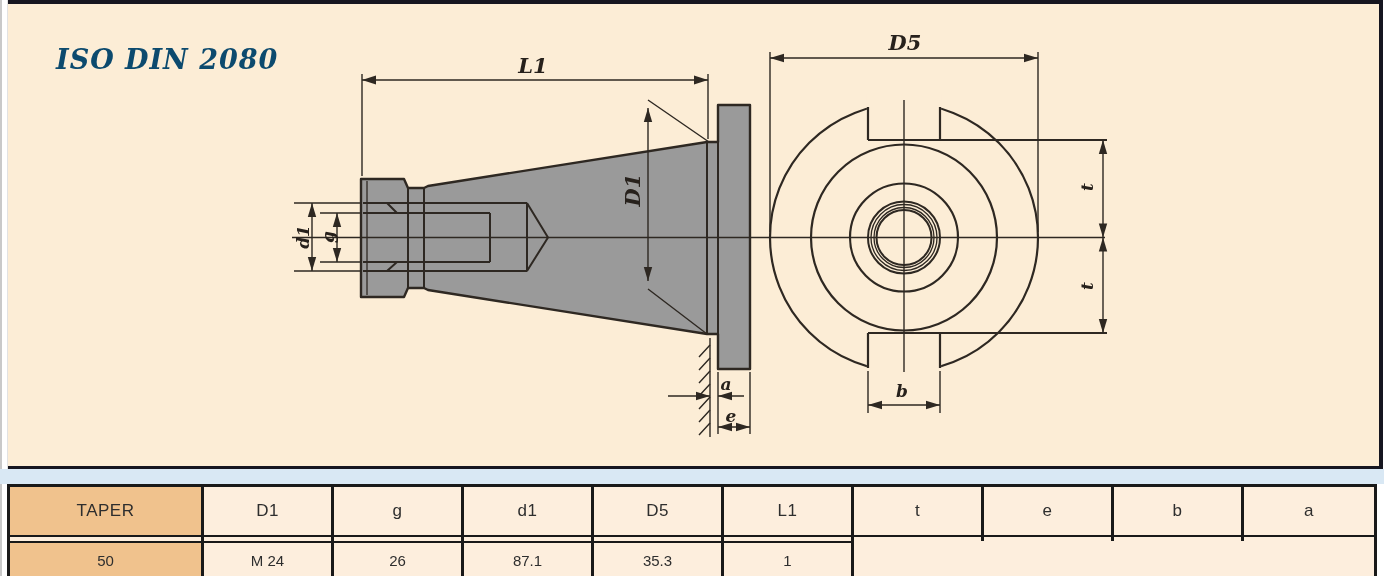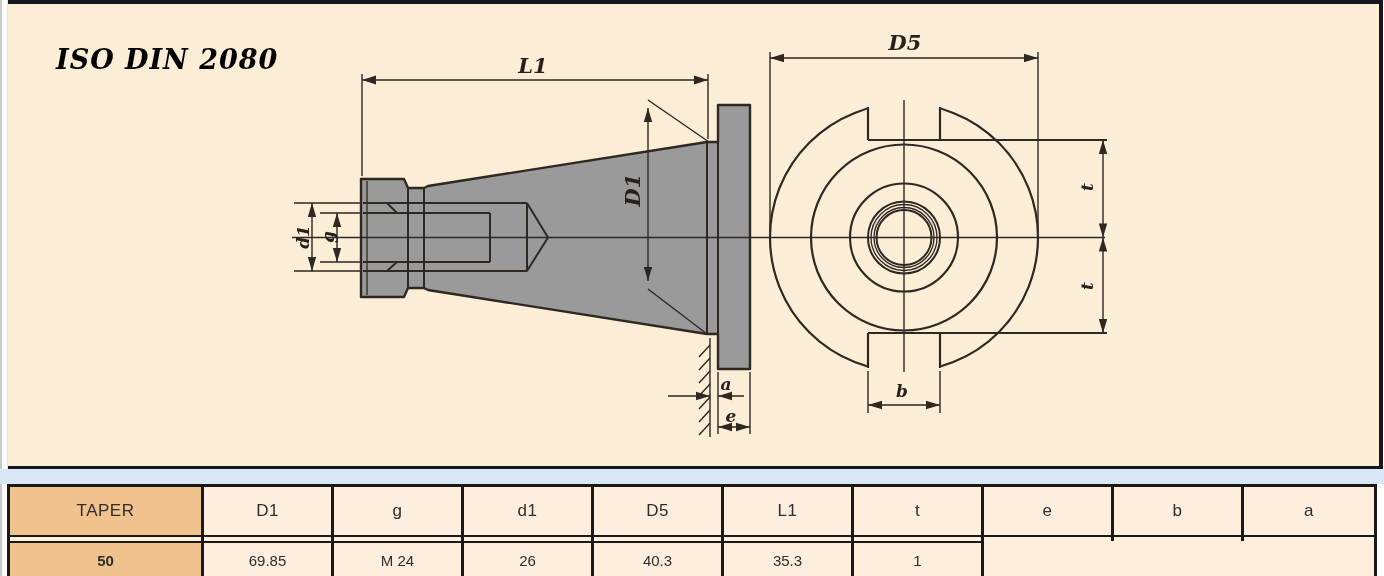--- a/index.html
+++ b/index.html
@@ -12,21 +12,21 @@
     border-left:2px solid #c9c9c9;border-right:1px solid #e2e2e2;box-sizing:border-box;
   }
   .drawing-panel{
     position:absolute;left:8px;top:0;width:1375px;height:469px;box-sizing:border-box;
     background:#fcedd6;
     border-top:4px solid #161620;border-right:4px solid #161620;border-bottom:3px solid #161620;
   }
   .page-title{
     position:absolute;left:56px;top:44px;
     font-family:"DejaVu Serif",serif;font-style:italic;font-weight:bold;
-    font-size:27px;letter-spacing:1px;color:#000000;
+    font-size:27px;letter-spacing:1px;color:#0c4a6e;
   }
   svg.draw{position:absolute;left:0;top:0;}
   .part{fill:#9a9a9a;stroke:#2e2822;stroke-width:2.4;stroke-linejoin:round;}
   .pl{stroke:#2e2822;stroke-width:2;fill:none;}
   .pl2{stroke:#2e2822;stroke-width:2.2;fill:none;}
   .thin{stroke-width:1.3;}
   .dim{stroke:#2e2822;stroke-width:1.4;fill:none;}
   .arr{fill:#2e2822;stroke:none;}
   .mask{fill:#fcedd6;stroke:none;}
   text.dlabel{font-family:"DejaVu Serif",serif;font-style:italic;font-weight:bold;
@@ -45,21 +45,21 @@
   .spec-table .cell{
     border-right:3px solid #191919;box-sizing:border-box;
     display:flex;align-items:center;justify-content:center;
     background:#fdeedd;color:#2e2e2e;
   }
   .spec-table .cell.last{border-right:none;}
   .spec-table .hdr{border-bottom:2px solid #191919;font-size:17px;letter-spacing:0.5px;}
   .spec-table .sep{background:#fdeedd;}
   .spec-table .val{border-top:2px solid #191919;font-size:15px;}
   .spec-table .taper{background:#f0c28d;}
-  .spec-table .val.taper{font-weight:bold;}
+  .spec-table .val.taper{font-weight:normal;}
 </style>
 </head>
 <body>
 
 <div class="page-edge"></div>
 
 <div class="drawing-panel"></div>
 
 <div class="page-title">ISO DIN 2080</div>
 
@@ -171,19 +171,18 @@
   <div class="cell sep"></div>
   <div class="cell sep"></div>
   <div class="cell sep"></div>
   <div class="cell sep"></div>
   <div class="cell sep"></div>
   <div class="cell sep"></div>
   <div class="cell sep"></div>
   <div class="cell sep last"></div>
 
   <div class="cell val taper">50</div>
-  <div class="cell val">69.85</div>
   <div class="cell val">M 24</div>
   <div class="cell val">26</div>
-  <div class="cell val">40.3</div>
+  <div class="cell val">87.1</div>
   <div class="cell val">35.3</div>
   <div class="cell val">1</div>
 </div>
 
 </body></html>

